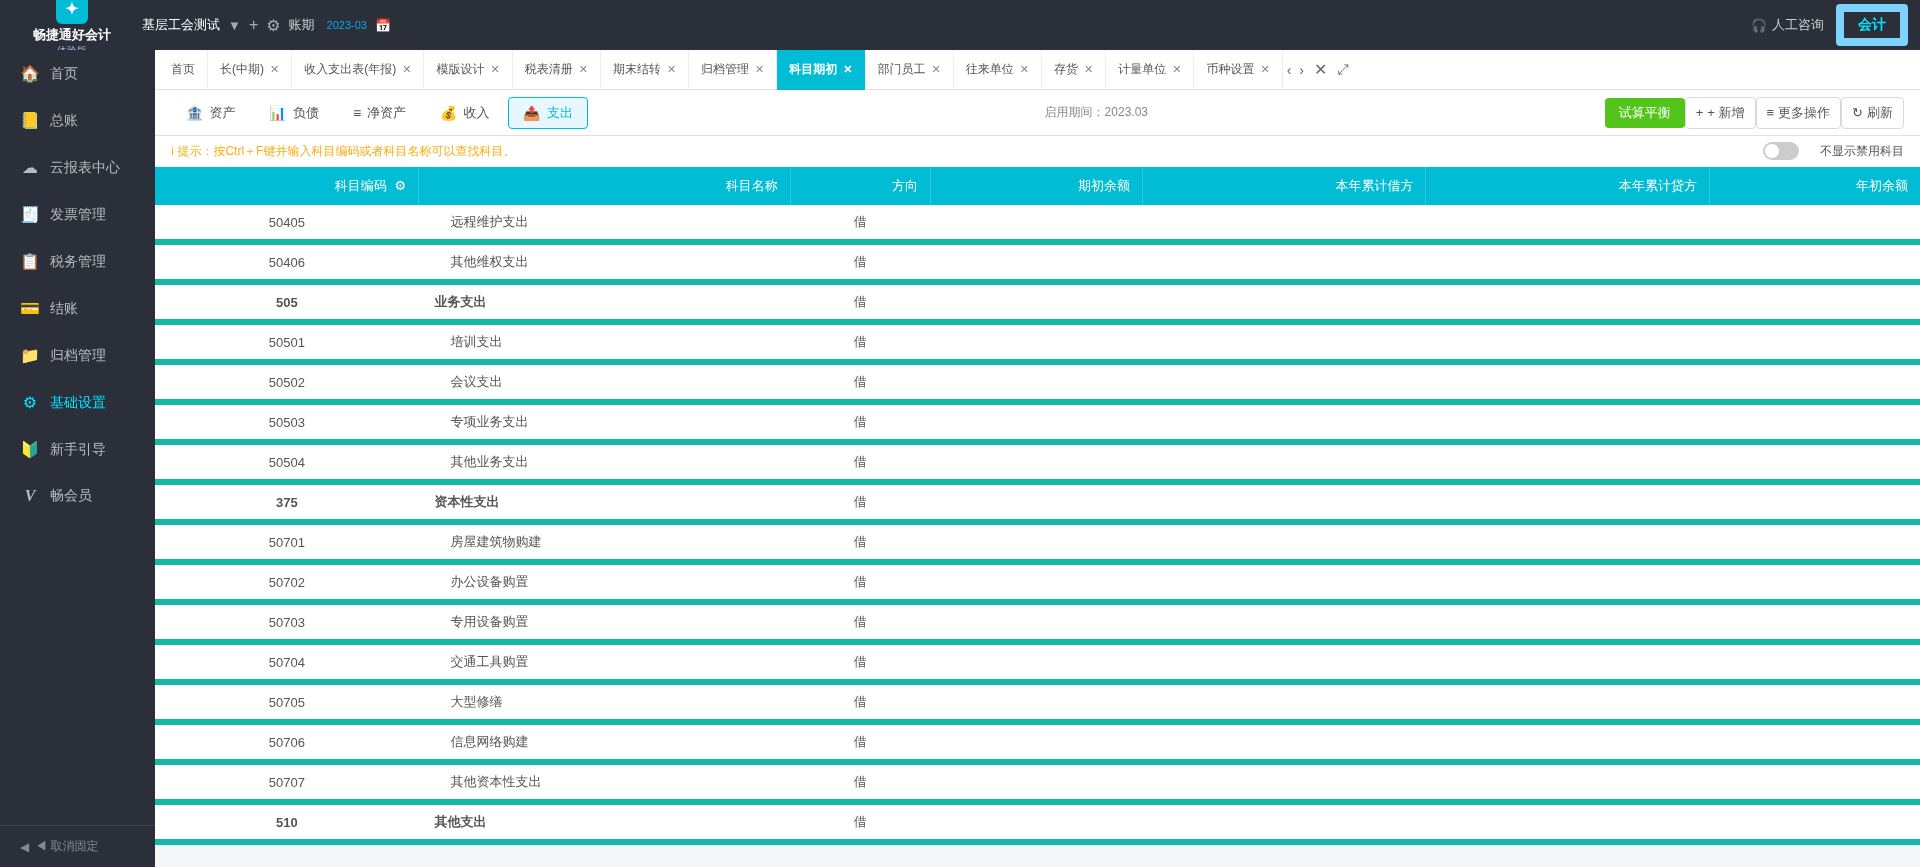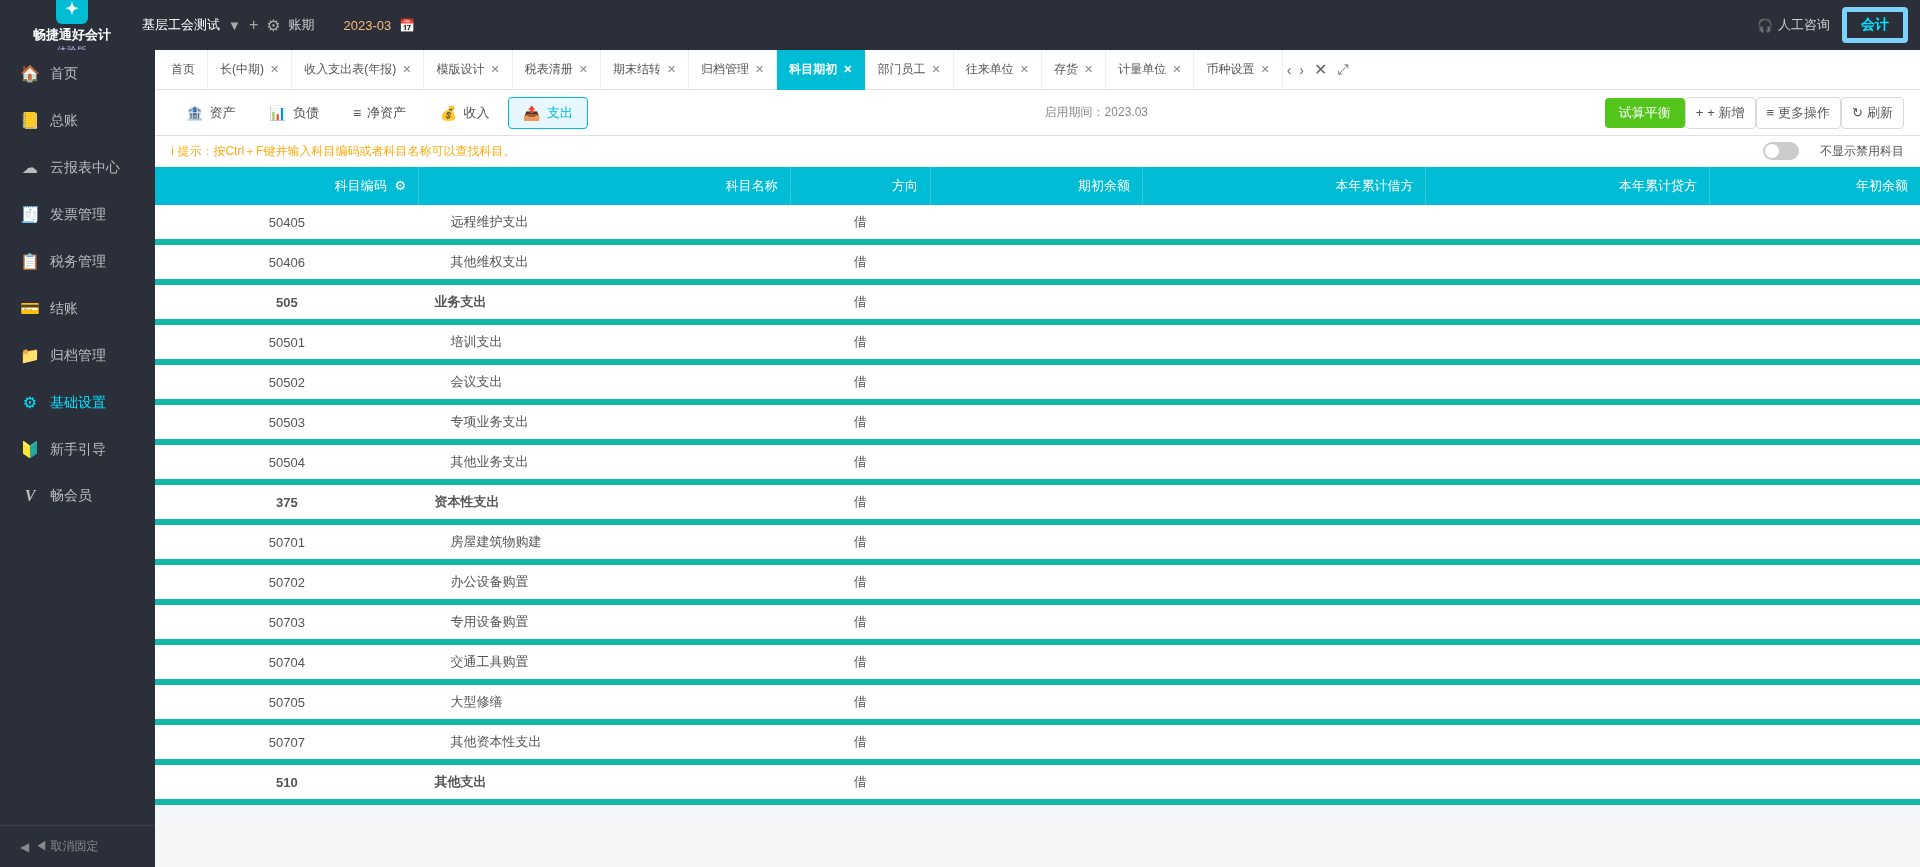--- a/index.html
+++ b/index.html
@@ -7,24 +7,24 @@
 
     
     .top-header { display: flex; align-items: center; background: #2a2f3a; height: 50px; padding: 0 12px; color: #fff; flex-shrink: 0; }
     .logo-area { display: flex; flex-direction: column; align-items: center; justify-content: center; width: 120px; margin-right: 10px; }
     .logo-icon { width: 32px; height: 32px; background: #00bcd4; border-radius: 6px; display: flex; align-items: center; justify-content: center; font-size: 16px; color: #fff; font-weight: bold; }
     .logo-text { font-size: 13px; color: #fff; font-weight: bold; margin-top: 2px; }
     .logo-sub { font-size: 10px; color: #aad; }
     .header-mid { display: flex; align-items: center; flex: 1; gap: 8px; }
     .company-name { color: #fff; font-size: 13px; cursor: pointer; }
     .period-label { color: #ccc; font-size: 13px; }
-    .period-value { color: #fdba74; font-size: 13px; margin-left: 21px; }
+    .period-value { color: #0ea5e9; font-size: 11px; margin-left: 4px; }
     .header-right { display: flex; align-items: center; gap: 12px; }
     .customer-service { display: flex; align-items: center; gap: 4px; color: #ccc; font-size: 13px; cursor: pointer; }
-    .account-btn { border: 5px solid #7dd3fc; color: #00e5ff; background: transparent; border-radius: 4px; padding: 4px 14px; font-size: 14px; font-weight: bold; cursor: pointer; }
+    .account-btn { border: 8px solid #7dd3fc; color: #00e5ff; background: transparent; border-radius: 4px; padding: 4px 14px; font-size: 14px; font-weight: bold; cursor: pointer; }
 
     
     .main-layout { display: flex; flex: 1; overflow: hidden; }
 
     
     .sidebar { width: 155px; background: #2a2f3a; display: flex; flex-direction: column; flex-shrink: 0; }
     .sidebar-item { display: flex; align-items: center; gap: 10px; padding: 14px 20px; color: #bbb; cursor: pointer; font-size: 14px; }
     .sidebar-item.active { color: #00e5ff; }
     .sidebar-icon { font-size: 16px; width: 20px; text-align: center; }
     .sidebar-bottom { margin-top: auto; padding: 12px 20px; color: #888; font-size: 12px; cursor: pointer; display: flex; align-items: center; gap: 6px; border-top: 1px solid #3a404e; }
@@ -391,20 +391,29 @@
             <tr>
       <td class="code-col" style="">50705</td>
       <td class="name-col" style=" padding-left:32px;">大型修缮</td>
       <td>借</td>
       <td></td>
       <td></td>
       <td></td>
       <td></td>
     </tr>
             <tr>
+      <td class="code-col" style="">50706</td>
+      <td class="name-col" style=" padding-left:32px;">信息网络购建</td>
+      <td>借</td>
+      <td></td>
+      <td></td>
+      <td></td>
+      <td></td>
+    </tr>
+            <tr>
       <td class="code-col" style="">50707</td>
       <td class="name-col" style=" padding-left:32px;">其他资本性支出</td>
       <td>借</td>
       <td></td>
       <td></td>
       <td></td>
       <td></td>
     </tr>
             <tr>
       <td class="code-col" style="font-weight:bold;">510</td>

